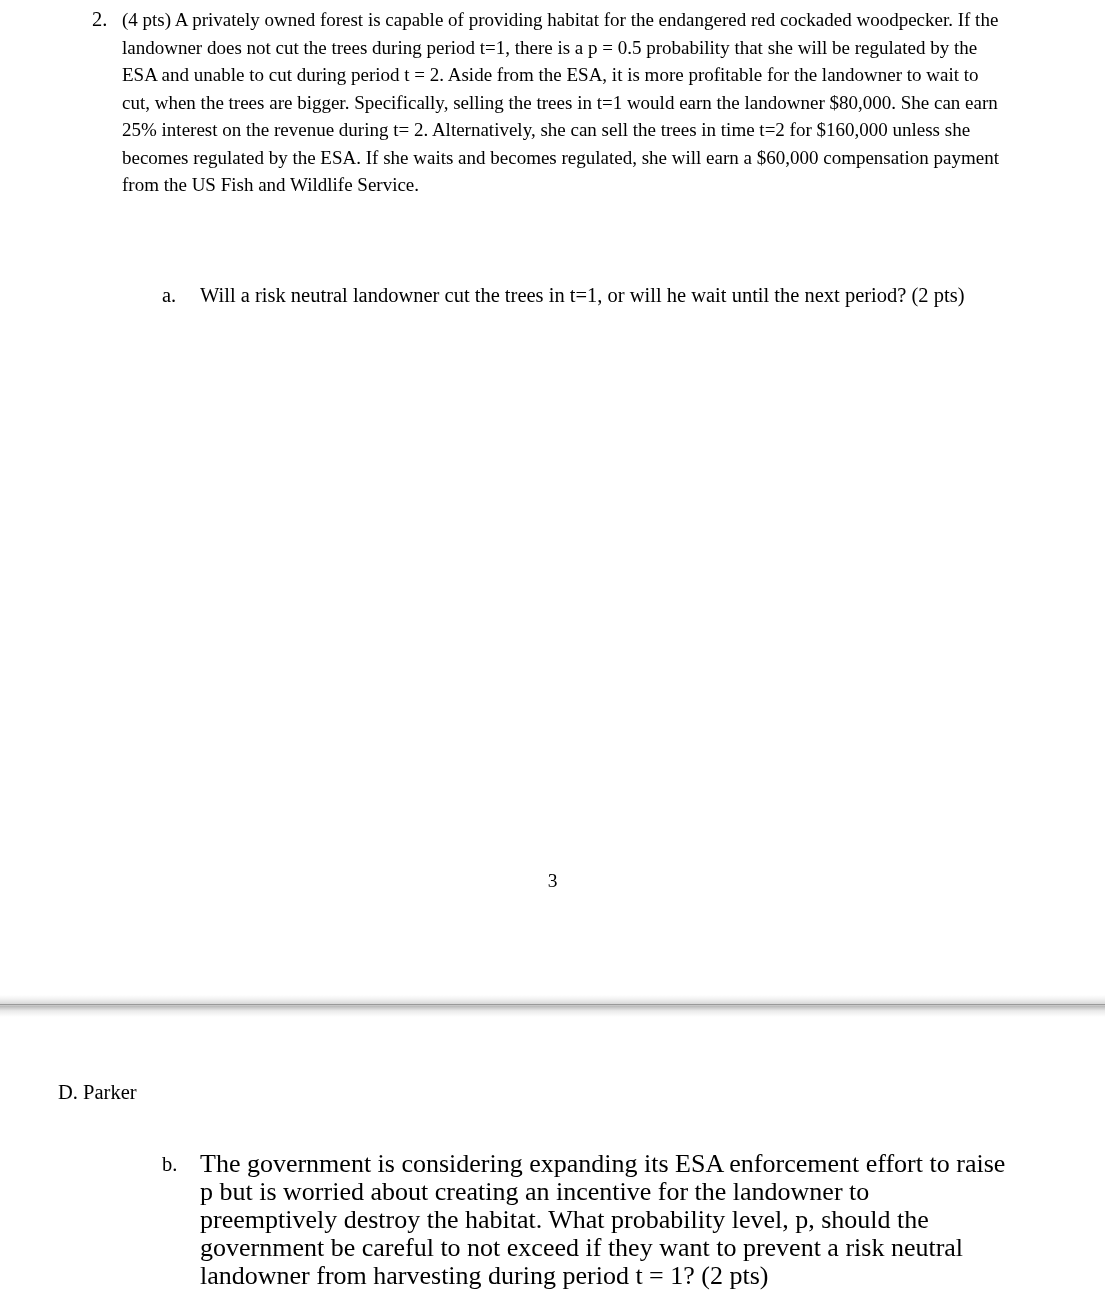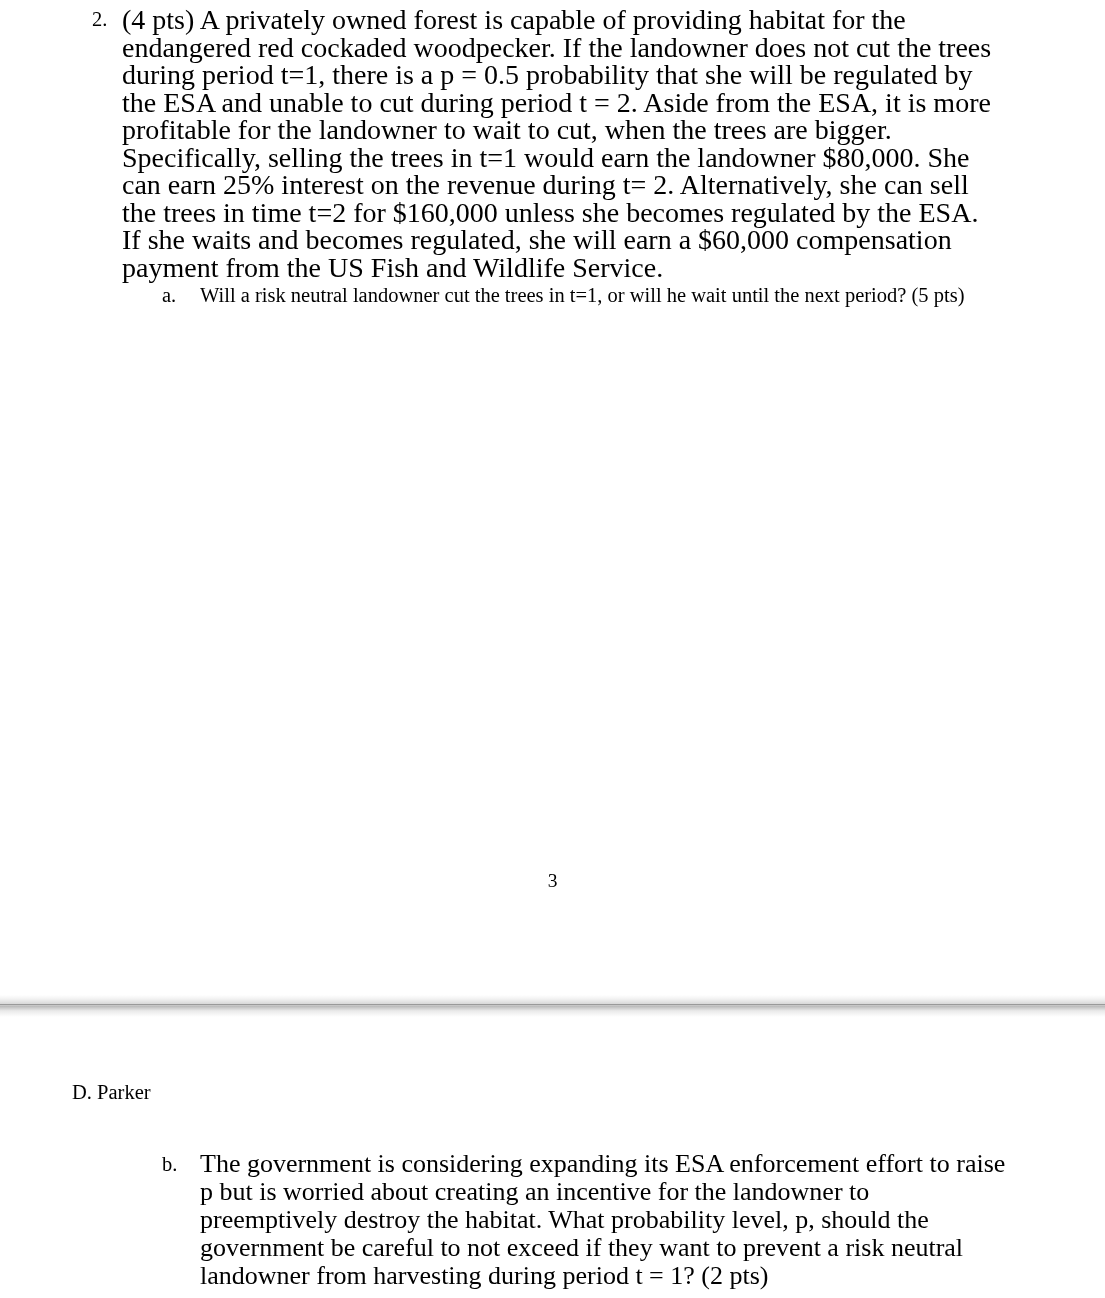--- a/index.html
+++ b/index.html
@@ -39,21 +39,21 @@
     align-items: flex-start;
   }
   .q-num {
     width: 30px;
     flex: 0 0 30px;
     font-size: 20.5px;
     line-height: 27.5px;
   }
   .q-text {
     flex: 1 1 auto;
-    font-size: 28px;
+    font-size: 19px;
     line-height: 27.5px;
     text-align: left;
     hyphens: none;
   }
 
   .sub-block {
     position: absolute;
     left: 162px;
     top: 281px;
     width: 845px;
@@ -106,21 +106,21 @@
   }
 
   
   .page-two {
     top: 1017px;
     height: 281px;
   }
 
   .author {
     position: absolute;
-    left: 72px;
+    left: 58px;
     top: 62px;
     font-size: 20.5px;
     line-height: 26px;
   }
 
   .sub-block-b {
     position: absolute;
     left: 162px;
     top: 133px;
     width: 850px;
@@ -143,21 +143,21 @@
 
 <div class="page page-one">
 
   <div class="q-block">
     <div class="q-num">2.</div>
     <div class="q-text">(4 pts) A privately owned forest is capable of providing habitat for the endangered red cockaded woodpecker. If the landowner does not cut the trees during period t=1, there is a p = 0.5 probability that she will be regulated by the ESA and unable to cut during period t = 2. Aside from the ESA, it is more profitable for the landowner to wait to cut, when the trees are bigger. Specifically, selling the trees in t=1 would earn the landowner $80,000. She can earn 25% interest on the revenue during t= 2. Alternatively, she can sell the trees in time t=2 for $160,000 unless she becomes regulated by the ESA. If she waits and becomes regulated, she will earn a $60,000 compensation payment from the US Fish and Wildlife Service.</div>
   </div>
 
   <div class="sub-block">
     <div class="sub-letter">a.</div>
-    <div class="sub-text">Will a risk neutral landowner cut the trees in t=1, or will he wait until the next period? (5 pts)</div>
+    <div class="sub-text">Will a risk neutral landowner cut the trees in t=1, or will he wait until the next period? (2 pts)</div>
   </div>
 
   <div class="page-number">3</div>
 </div>
 
 <div class="page-gap">
   <div class="seam"></div>
 </div>
 
 <div class="page page-two">

